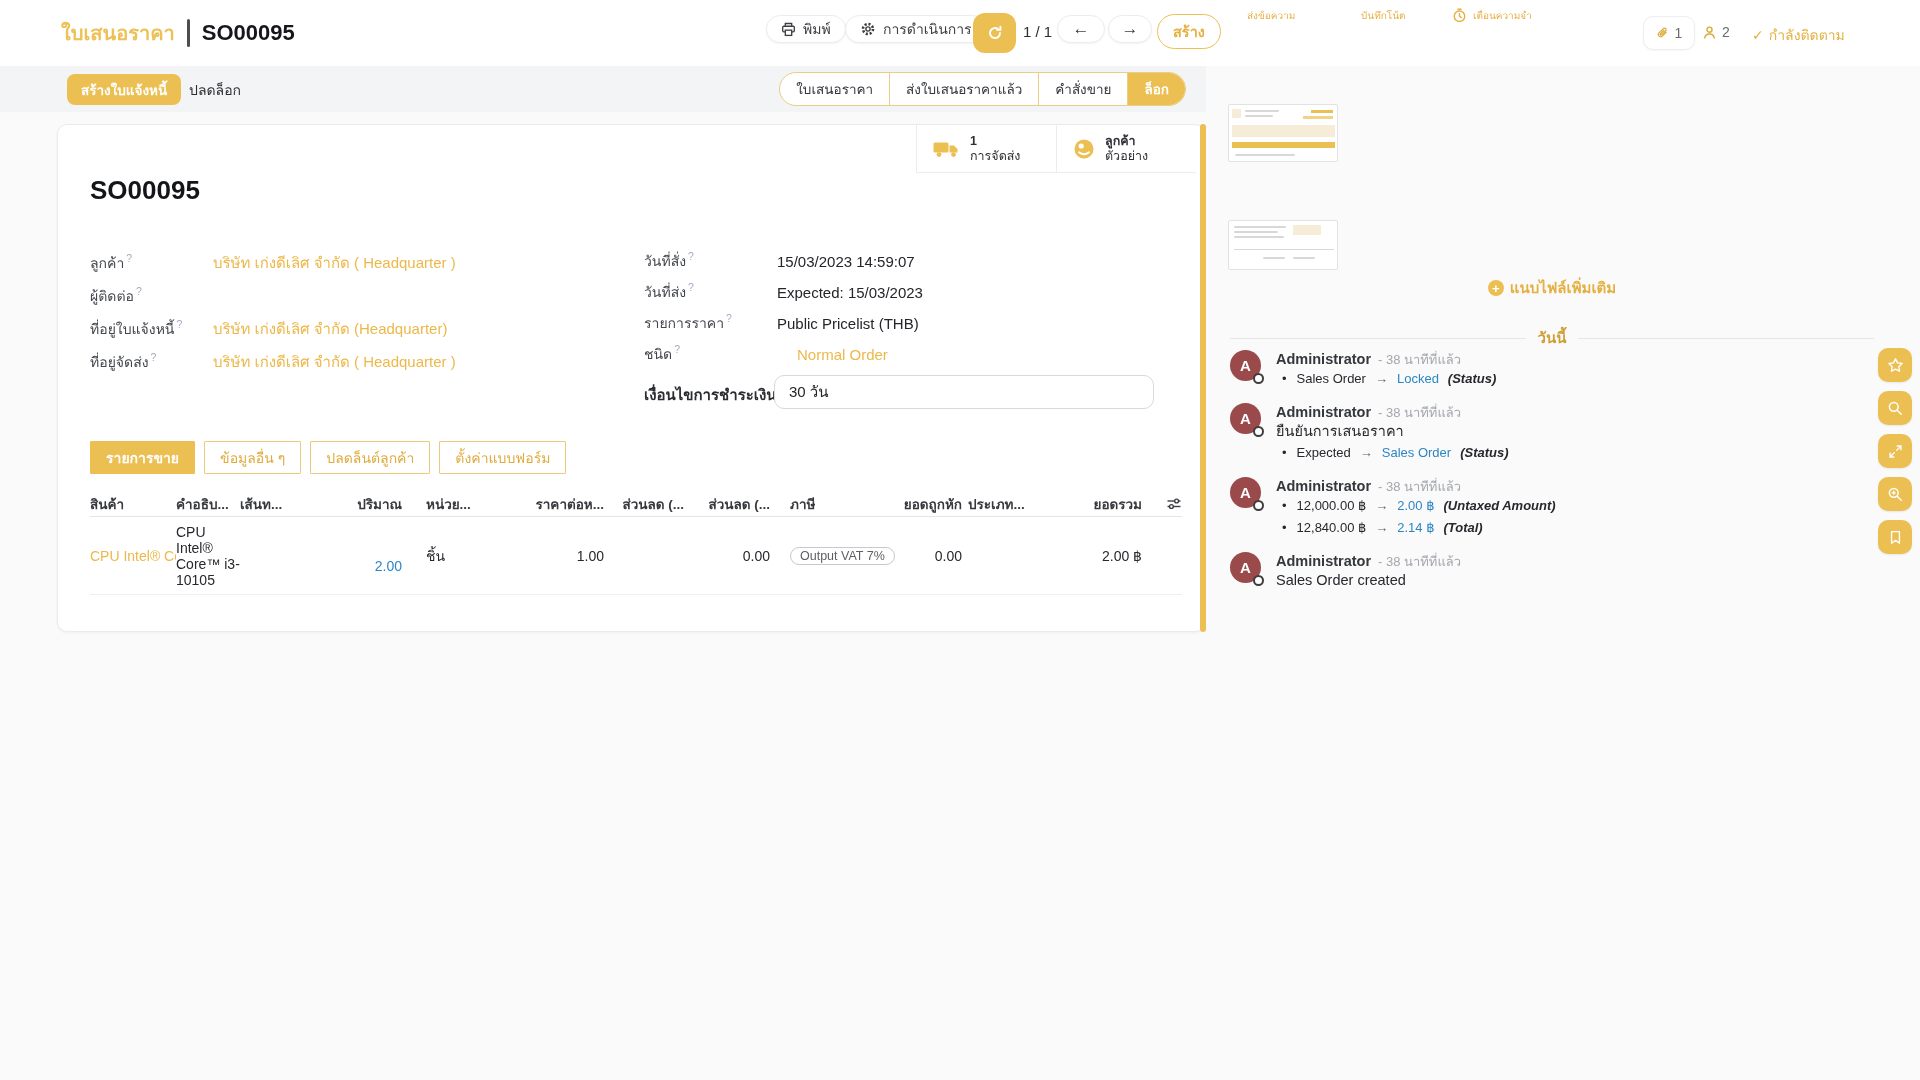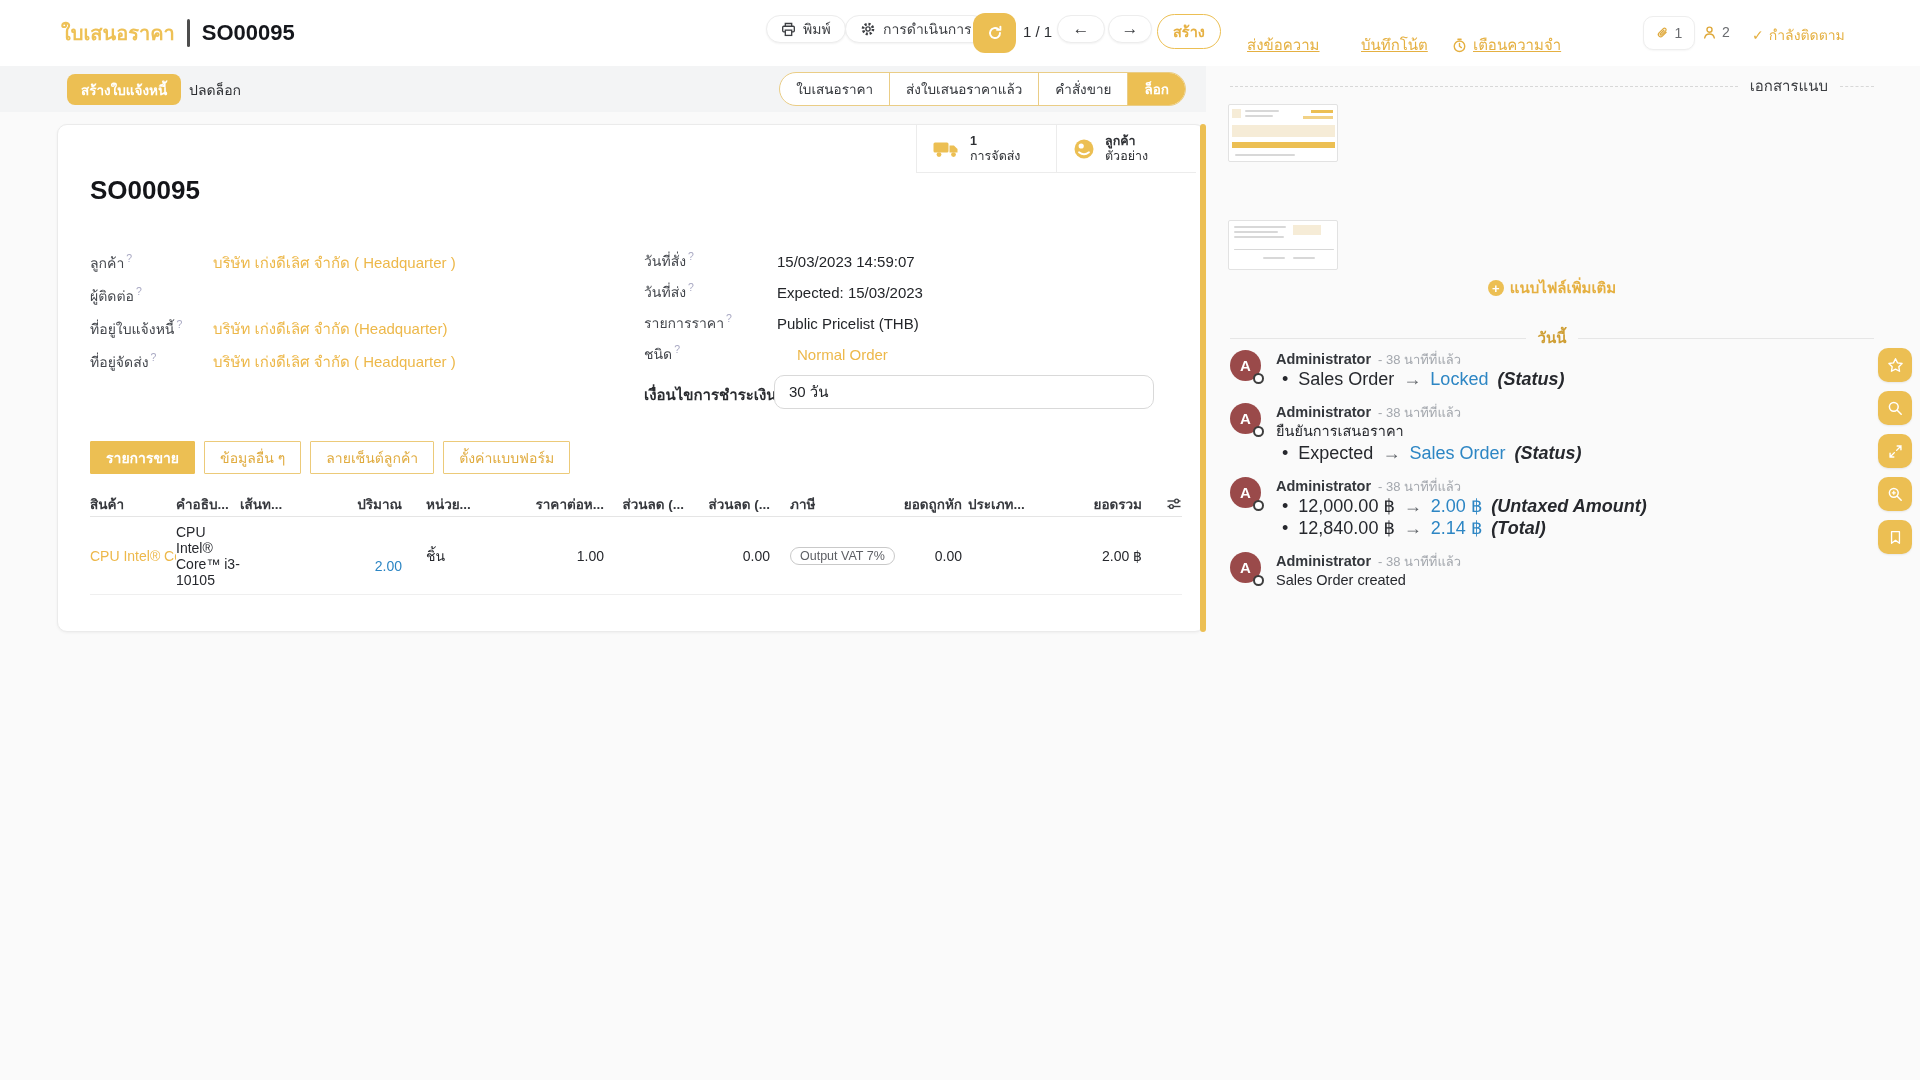--- a/index.html
+++ b/index.html
@@ -17,22 +17,22 @@
           gap:7px; font-size:14px; color:#3c3e42; font-weight:500; cursor:pointer; padding:0 14px; }
   .iconbtn-yellow { position:absolute; top:13px; width:43px; height:40px; background:#ecbf53; border-radius:12px;
           display:flex; align-items:center; justify-content:center; cursor:pointer; }
   .pager { position:absolute; top:23px; font-size:15px; color:#2b2d31; font-weight:500; }
   .arrowpill { padding:0; width:48px; font-size:17px; }
   .create-btn { position:absolute; left:1157px; top:14px; height:35px; padding:0 15px; border:1px solid #ecbf53;
           border-radius:18px; background:#fff; color:#e6b143; font-size:14.5px; font-weight:600;
           display:flex; align-items:center; cursor:pointer; }
 
   
-  .chat-link { position:absolute; top:33px; color:#e5b041; font-size:15px; font-weight:500; cursor:pointer;
-          display:flex; align-items:center; gap:6px;text-decoration:underline; }
+  .chat-link { position:absolute; top:8px; color:#e5b041; font-size:10px; font-weight:500; cursor:pointer;
+          display:flex; align-items:center; gap:6px; }
   .attach-chip { position:absolute; left:1643px; top:16px; height:34px; width:52px; border:1px solid #eeeeee;
           border-radius:10px; background:#fff; display:flex; align-items:center; justify-content:center; gap:5px;
           font-size:14px; color:#6a6c70; cursor:pointer; box-shadow:0 1px 2px rgba(0,0,0,.04); }
   .follow-chip { position:absolute; top:24px; display:flex; align-items:center; gap:5px; font-size:14px; color:#6a6c70; cursor:pointer; }
 
   
   #actionbar { position:absolute; left:0; top:66px; width:1206px; height:46px; background:#f3f4f5; }
   .btn-primary { position:absolute; left:67px; top:8px; height:31px; padding:0 14px; background:#ecbf53; color:#fff;
           font-size:13.5px; font-weight:600; border:none; border-radius:8px; display:flex; align-items:center; cursor:pointer; }
   .btn-flat { position:absolute; left:189px; top:8px; height:31px; display:flex; align-items:center; font-size:14px; color:#2b2d31; cursor:pointer; }
@@ -110,21 +110,21 @@
   #messages { position:absolute; left:24px; top:350px; right:40px; }
   .msg { display:flex; margin-bottom:13px; }
   .avatar { position:relative; width:31px; height:31px; min-width:31px; border-radius:50%; background:#9a4a4a; color:#fff;
            font-size:15px; font-weight:700; display:flex; align-items:center; justify-content:center; }
   .avatar .dot { position:absolute; right:-3px; bottom:-3px; width:11px; height:11px; border-radius:50%; background:#fff; border:2px solid #3d3d3d; }
   .msg-body { margin-left:15px; padding-top:1px; }
   .msg-head { display:flex; align-items:baseline; gap:7px; line-height:17px; }
   .msg-author { font-size:14.5px; font-weight:700; color:#34373c; }
   .msg-time { font-size:13px; color:#a3a7ad; }
   .msg-note { font-size:14.5px; color:#26282d; font-weight:500; line-height:21px; }
-  .msg-item { font-size:18px; line-height:22px; color:#26282d; }
+  .msg-item { font-size:13px; line-height:22px; color:#26282d; }
   .msg-item .bullet { margin:0 10px 0 6px; color:#26282d; }
   .msg-item .arr { margin:0 9px; color:#5f6368; }
   .msg-item .to { color:#2d86c4; font-weight:500; cursor:pointer; }
   .msg-item .sfx { margin-left:9px; font-style:italic; font-weight:600; }
 
   
   .side-btn { position:absolute; left:1878px; width:34px; height:34px; background:#ecbf53; border-radius:10px;
            display:flex; align-items:center; justify-content:center; cursor:pointer; box-shadow:0 1px 2px rgba(0,0,0,.08); }
 
   svg { display:block; }
@@ -296,21 +296,21 @@
       <span class="fval link">Normal Order</span>
     </div>
   </div>
 
   <div class="payment-label"><span>เงื่อนไขการชำระเงิน</span><span class="help">?</span></div>
   <input class="payment-input" value="30 วัน" style="">
 
   <div class="tabs">
     <div class="tab active">รายการขาย</div>
     <div class="tab">ข้อมูลอื่น ๆ</div>
-    <div class="tab">ลายเซ็นต์ลูกค้า</div>
+    <div class="tab">ปลดล็นต์ลูกค้า</div>
     <div class="tab">ตั้งค่าแบบฟอร์ม</div>
   </div>
 
   <div class="thead grid">
     <div class="th">สินค้า</div>
     <div class="th">คำอธิบ...</div>
     <div class="th">เส้นท...</div>
     <div class="th num">ปริมาณ</div>
     <div class="th" style="padding-left:24px;">หน่วย...</div>
     <div class="th num">ราคาต่อห...</div>
@@ -344,25 +344,20 @@
     <div class="td tax"><span class="tax-pill">Output VAT 7%</span></div>
     <div class="td num">0.00</div>
     <div class="td"></div>
     <div class="td num">2.00 ฿</div>
     <div class="td"></div>
   </div>
 </div>
 <div id="form-scrollbar"></div>
 
 <div id="chatter">
-  <div class="divider" style="top:74px;">
-    <span class="line"></span>
-    <span class="dtitle">เอกสารแนบ</span>
-    <span class="line" style="flex:0 0 34px;"></span>
-  </div>
 
   <div class="thumb" style="top:104px; height:58px;">
     <div class="tblock" style="left:3px; top:4px; width:9px; height:9px;"></div>
     <div class="tline" style="left:16px; top:5px; width:34px;"></div>
     <div class="tline" style="left:16px; top:10px; width:28px;"></div>
     <div class="tband" style="right:4px; top:5px; width:22px; height:3px;"></div>
     <div class="tband" style="right:4px; top:11px; width:30px; height:3px; opacity:.7;"></div>
     <div class="tblock" style="left:3px; top:20px; width:103px; height:12px;"></div>
     <div class="tband" style="left:3px; top:37px; width:103px; height:6px;"></div>
     <div class="tline" style="left:6px; top:49px; width:60px;"></div>

